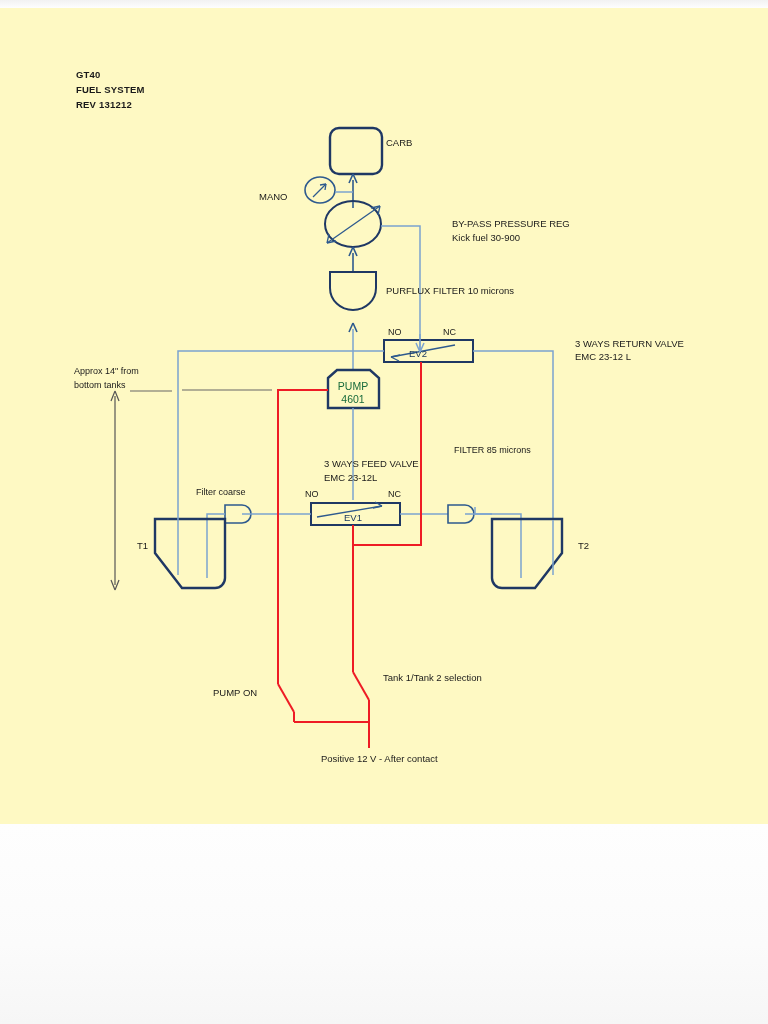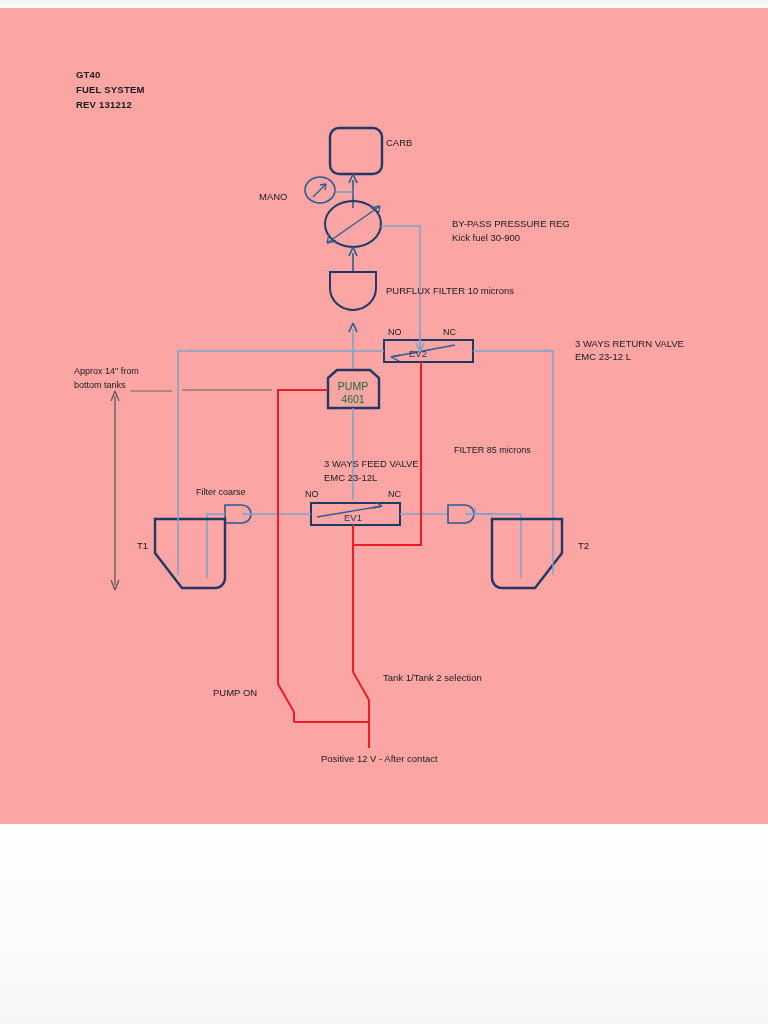--- a/index.html
+++ b/index.html
@@ -12,21 +12,21 @@
     height: 1024px;
     font-family: "Liberation Sans", sans-serif;
     position: relative;
     overflow: hidden;
   }
   #sheet {
     position: absolute;
     left: 0; top: 0;
     width: 768px;
     height: 1024px;
-    background: #fca5a5;
+    background: #fef9c3;
   }
   
   #sheet:before {
     content: "";
     position: absolute;
     left: 0; top: 0; right: 0;
     height: 8px;
     background: linear-gradient(to bottom, #f2f2f2, #fefefe);
   }
   #sheet:after {

